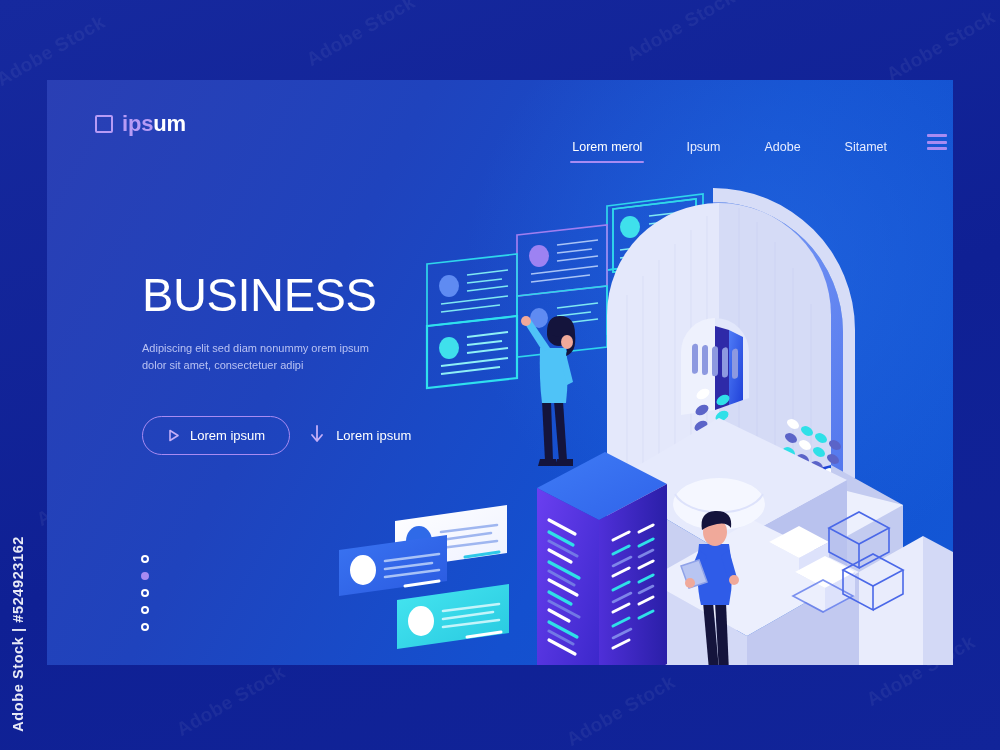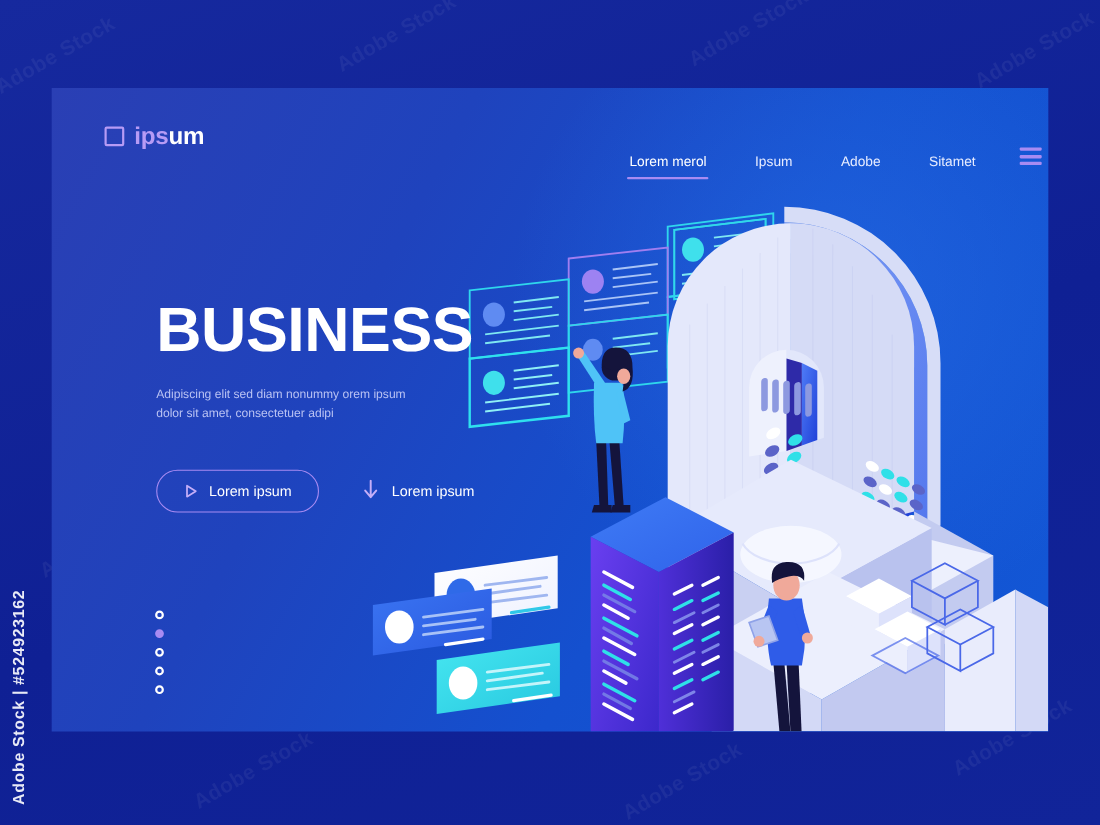--- a/index.html
+++ b/index.html
@@ -36,23 +36,23 @@
 
   nav{position:absolute;right:10px;top:0;display:flex;align-items:flex-start;gap:0;margin-top:28px;}
   nav .item{color:#e7ecff;font-size:12.5px;padding:6px 22px;position:relative;cursor:pointer;white-space:nowrap;}
   nav .item.active{color:#ffffff;}
   nav .item.active:after{content:"";position:absolute;left:20px;right:20px;bottom:-3px;height:2px;background:#a88bf2;border-radius:1px;}
   #burger{margin-left:18px;margin-right:10px;width:20px;display:flex;flex-direction:column;gap:3.5px;cursor:pointer;}
   #burger i{display:block;height:3px;background:#a88bf2;border-radius:1px;}
 
   
   #copy{position:absolute;left:95px;top:190px;width:380px;}
-  h1{margin:0;color:#fff;font-size:57px;line-height:1.07;font-weight:700;letter-spacing:-.4px;}
+  h1{margin:0;color:#fff;font-size:47px;line-height:1.07;font-weight:400;letter-spacing:-.4px;}
   #sub{margin-top:20px;color:#b9c2f3;font-size:11px;line-height:1.55;}
-  #cta{margin-top:42px;display:flex;align-items:center;gap:40px;}
+  #cta{margin-top:42px;display:flex;align-items:center;gap:20px;}
   #btn{display:inline-flex;align-items:center;gap:10px;border:1.7px solid #a88bf2;border-radius:22px;
        padding:11px 24px;color:#fff;font-size:13px;cursor:pointer;background:transparent;}
   .playwrap{width:13px;height:13px;position:relative;}
   .playwrap svg{position:absolute;left:0;top:0;}
   #dl{display:inline-flex;align-items:center;gap:12px;color:#fff;font-size:13px;cursor:pointer;}
   #dots{position:absolute;left:94px;top:475px;display:flex;flex-direction:column;gap:9px;}
   .dot{width:8px;height:8px;border-radius:50%;border:2px solid #ffffff;box-sizing:border-box;cursor:pointer;}
   .dot.on{border-color:#a88bf2;background:#a88bf2;}
 
   

